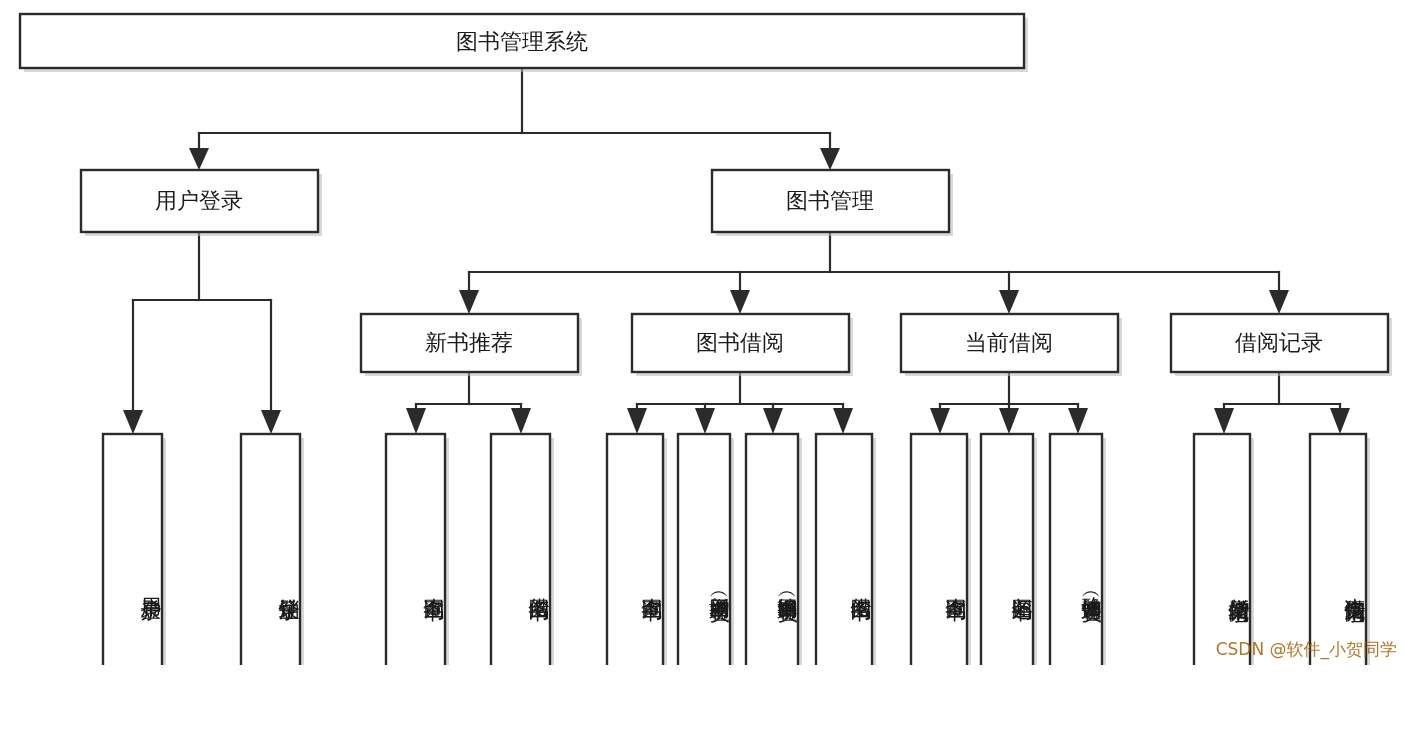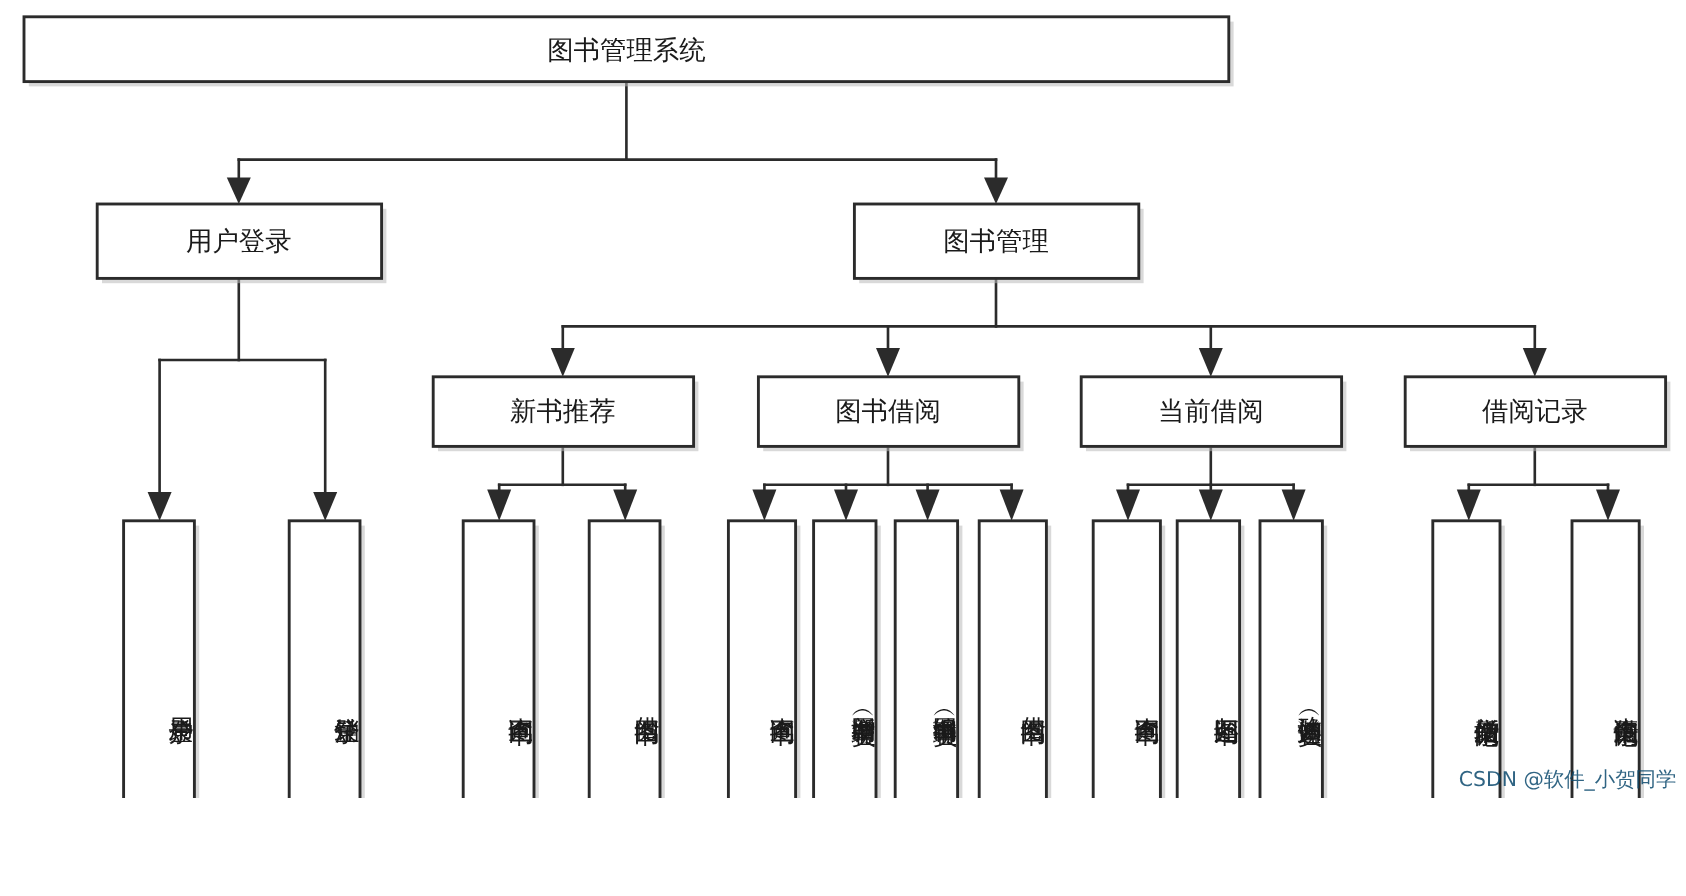--- a/index.html
+++ b/index.html
@@ -65,21 +65,21 @@
     text-align: center;
     pointer-events: none;
     user-select: none;
   }
   .watermark {
     position: absolute;
     right: 8px;
     bottom: 4px;
     font-family: "DejaVu Sans", "Liberation Sans", sans-serif;
     font-size: 17px;
-    color: #0c4a6e;
+    color: #a16207;
     opacity: 0.85;
     white-space: nowrap;
     user-select: none;
   }
 </style>
 </head>
 <body>
 
 <div id="diagram-root">
 

